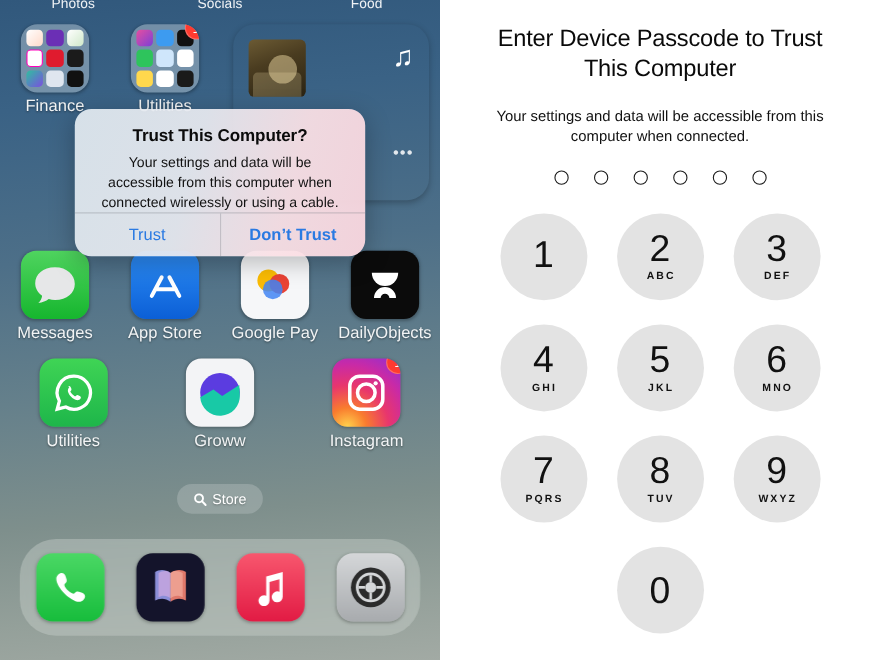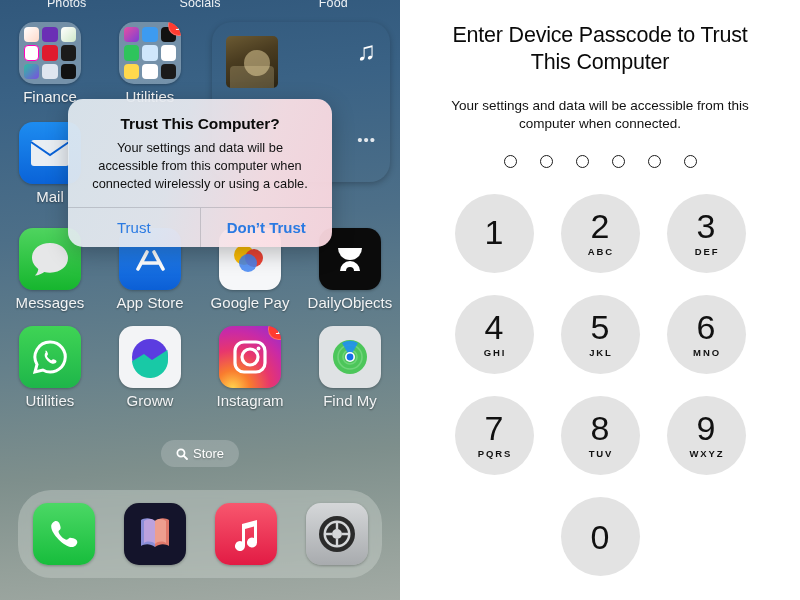--- a/index.html
+++ b/index.html
@@ -83,21 +83,21 @@
   .dock .icon{width:62px;height:62px;border-radius:15px;}
 
   
   .dialog{
     position:absolute;left:68px;top:99px;width:264px;border-radius:15px;
     overflow:hidden;
     background:linear-gradient(105deg, rgba(226,234,240,.93) 0%, rgba(232,234,240,.93) 40%, rgba(250,224,229,.94) 72%, rgba(252,216,224,.94) 100%);
     box-shadow:0 6px 22px rgba(0,0,0,.25);
     text-align:center;
   }
-  .dialog-body{padding:16px 14px 14px;}
+  .dialog-body{padding:16px 14px 0;}
   .dialog-title{font-size:15.5px;font-weight:700;color:#0b0b0b;margin:0 0 6px;letter-spacing:-.1px;}
   .dialog-msg{font-size:12.8px;color:#111;line-height:1.42;margin:0;padding:0 4px;}
   .dialog-actions{display:flex;border-top:1px solid rgba(120,125,135,.32);}
   .dialog-btn{
     flex:1;padding:11px 0;font-size:15px;color:#2a7ae2;
     display:flex;align-items:center;justify-content:center;
   }
   .dialog-btn.bold{font-weight:700;}
   .dialog-btn+.dialog-btn{border-left:1px solid rgba(120,125,135,.32);}
 
@@ -184,29 +184,20 @@
         <div class="albumart">
           <div class="shape" style="left:18px;top:14px;width:26px;height:26px;background:rgba(220,200,150,.55);"></div>
           <div class="shape" style="left:4px;top:30px;width:44px;height:30px;background:rgba(255,235,180,.22);border-radius:4px;"></div>
         </div>
         <div class="note-glyph">♫</div>
         <div class="widget-dots">•••</div>
         <div class="widget-sub">e</div>
       </div>
 
       <div class="grid-row" style="top:122px;height:96px;">
-        <div class="cell" style="flex:0 0 100px;">
-          <div class="icon" style="background:linear-gradient(180deg,#1d8cf0,#0a63d8);">
-            <svg width="40" height="28" viewBox="0 0 40 28">
-              <rect x="1" y="1" width="38" height="26" rx="3" fill="#e9eef3"></rect>
-              <path d="M1 3 L20 16 L39 3" stroke="#0a63d8" stroke-width="2" fill="none"></path>
-            </svg>
-          </div>
-          <div class="app-label">Mail</div>
-        </div>
         <div style="flex:1;"></div>
       </div>
 
       <div class="grid-row" style="top:228px;height:96px;">
         <div class="cell">
           <div class="icon" style="background:linear-gradient(180deg,#4fd45f,#16b62e);">
             <svg width="42" height="40" viewBox="0 0 42 40">
               <path d="M21 4C10 4 3 10.6 3 18.6c0 4.6 2.4 8.6 6.3 11.3-.3 2.6-1.6 5-3.4 6.6 3.6-.3 7-1.8 9.4-3.6 1.8.5 3.7.8 5.7.8 11 0 18-6.6 18-14.6S32 4 21 4z" fill="#e6e7e8"></path>
             </svg>
           </div>
@@ -272,33 +263,20 @@
             <div class="badge">1</div>
             <svg width="40" height="40" viewBox="0 0 40 40">
               <rect x="5" y="5" width="30" height="30" rx="9" fill="none" stroke="#fff" stroke-width="3.2"></rect>
               <circle cx="20" cy="20" r="8" fill="none" stroke="#fff" stroke-width="3.2"></circle>
               <circle cx="28.5" cy="11.5" r="1.9" fill="#fff"></circle>
             </svg>
           </div>
           <div class="app-label">Instagram</div>
         </div>
 
-        <div class="cell">
-          <div class="icon" style="background:#dfe2e4;">
-            <svg width="46" height="46" viewBox="0 0 46 46">
-              <circle cx="23" cy="23" r="17" fill="#4cc65a"></circle>
-              <circle cx="23" cy="23" r="12" fill="none" stroke="#6fd47a" stroke-width="1.6"></circle>
-              <circle cx="23" cy="23" r="7" fill="none" stroke="#6fd47a" stroke-width="1.6"></circle>
-              <path d="M23 23 L15 9 a17 17 0 0 1 16 0z" fill="#1f8ff0" opacity=".9"></path>
-              <circle cx="23" cy="23" r="5" fill="#fff"></circle>
-              <circle cx="23" cy="23" r="3.4" fill="#1570e6"></circle>
-            </svg>
-          </div>
-          <div class="app-label">Find My</div>
-        </div>
       </div>
 
       <div class="search-pill" style="top:440px;">
         <svg width="12" height="12" viewBox="0 0 12 12">
           <circle cx="5" cy="5" r="3.6" fill="none" stroke="#fff" stroke-width="1.7"></circle>
           <path d="M7.8 7.8 L11 11" stroke="#fff" stroke-width="1.9" stroke-linecap="round"></path>
         </svg>
         <span>Store</span>
       </div>
 

